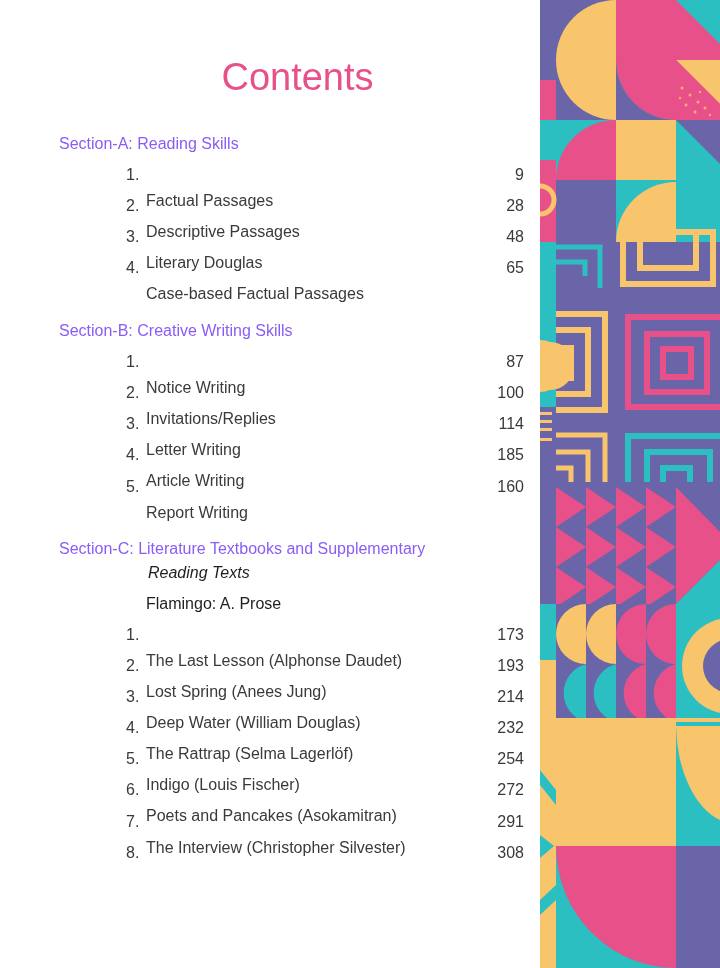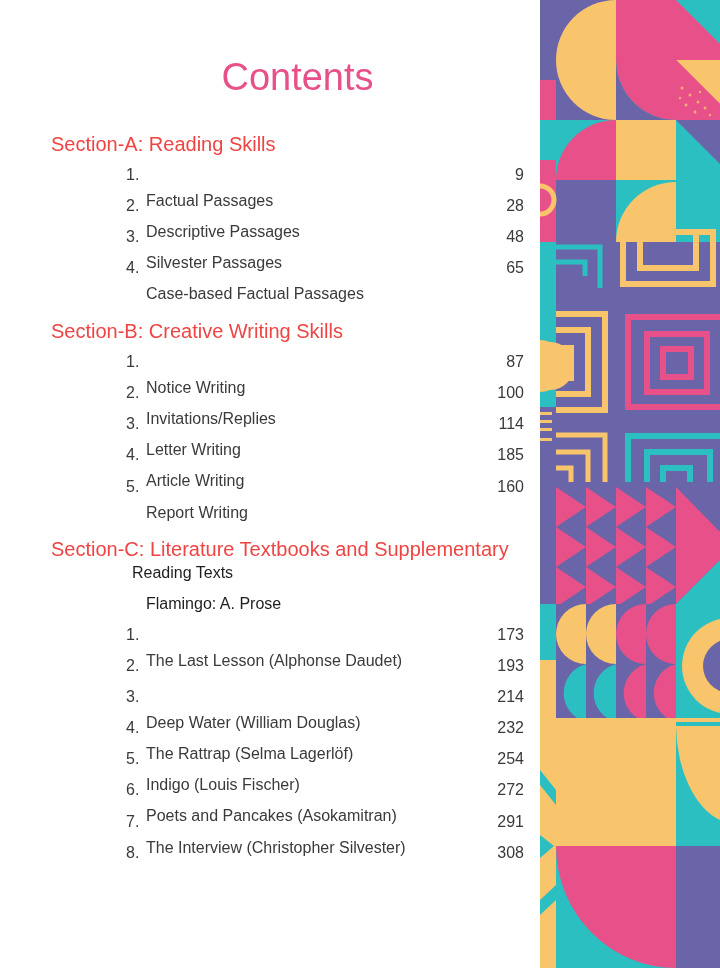--- a/index.html
+++ b/index.html
@@ -8,22 +8,22 @@
     background: #ffffff;
     font-family: "Liberation Sans", sans-serif;
     color: #2b2b2b;
   }
   .page { position: absolute; left: 0; top: 0; width: 540px; height: 968px; background: #fff; }
   .title {
     position: absolute; left: 0; width: 595px; top: 56px; text-align: center;
     font-size: 38px; color: #e8508a; font-weight: normal; letter-spacing: 0px;
   }
   .row { position: absolute; left: 0; width: 540px; height: 22px; font-size: 16px; line-height: 22px; }
-  .sec { left: 51px; color: #ef4444; font-size: 20px; }
-  .sec-cont { left: 132px; color: #1e1e1e; }
+  .sec { left: 59px; color: #8b5cf6; font-size: 16px; }
+  .sec-cont { left: 148px; color: #1e1e1e; font-style: italic; }
   .sub { left: 146px; color: #1e1e1e; }
   .num { position: absolute; left: 126px; color: #3a3a3a; }
   .lbl { position: absolute; left: 146px; color: #3a3a3a; white-space: nowrap; margin-top: 26px; }
   .pg { position: absolute; right: 16px; color: #3a3a3a; text-align: right; }
   .art { position: absolute; left: 540px; top: 0; width: 180px; height: 968px; overflow: hidden; }
 </style>
 </head>
 <body>
 
 <div class="page">
@@ -35,21 +35,21 @@
       <span class="lbl">Factual Passages</span>
       <span class="pg">9</span>
     </div>
   <div class="row" style="top:195px">
       <span class="num">2.</span>
       <span class="lbl">Descriptive Passages</span>
       <span class="pg">28</span>
     </div>
   <div class="row" style="top:226px">
       <span class="num">3.</span>
-      <span class="lbl">Silvester Passages</span>
+      <span class="lbl">Literary Douglas</span>
       <span class="pg">48</span>
     </div>
   <div class="row" style="top:257px">
       <span class="num">4.</span>
       <span class="lbl">Case-based Factual Passages</span>
       <span class="pg">65</span>
     </div>
 
   <div class="row sec" style="top:320px">Section-B: Creative Writing Skills</div>
   <div class="row" style="top:351px">
@@ -81,20 +81,21 @@
   <div class="row sec" style="top:538px">Section-C: Literature Textbooks and Supplementary</div>
   <div class="row sec-cont" style="top:562px">Reading Texts</div>
   <div class="row sub" style="top:593px">Flamingo: A. Prose</div>
   <div class="row" style="top:624px">
       <span class="num">1.</span>
       <span class="lbl">The Last Lesson (Alphonse Daudet)</span>
       <span class="pg">173</span>
     </div>
   <div class="row" style="top:655px">
       <span class="num">2.</span>
+      <span class="lbl">Lost Spring (Anees Jung)</span>
       <span class="pg">193</span>
     </div>
   <div class="row" style="top:686px">
       <span class="num">3.</span>
       <span class="lbl">Deep Water (William Douglas)</span>
       <span class="pg">214</span>
     </div>
   <div class="row" style="top:717px">
       <span class="num">4.</span>
       <span class="lbl">The Rattrap (Selma Lagerlöf)</span>

